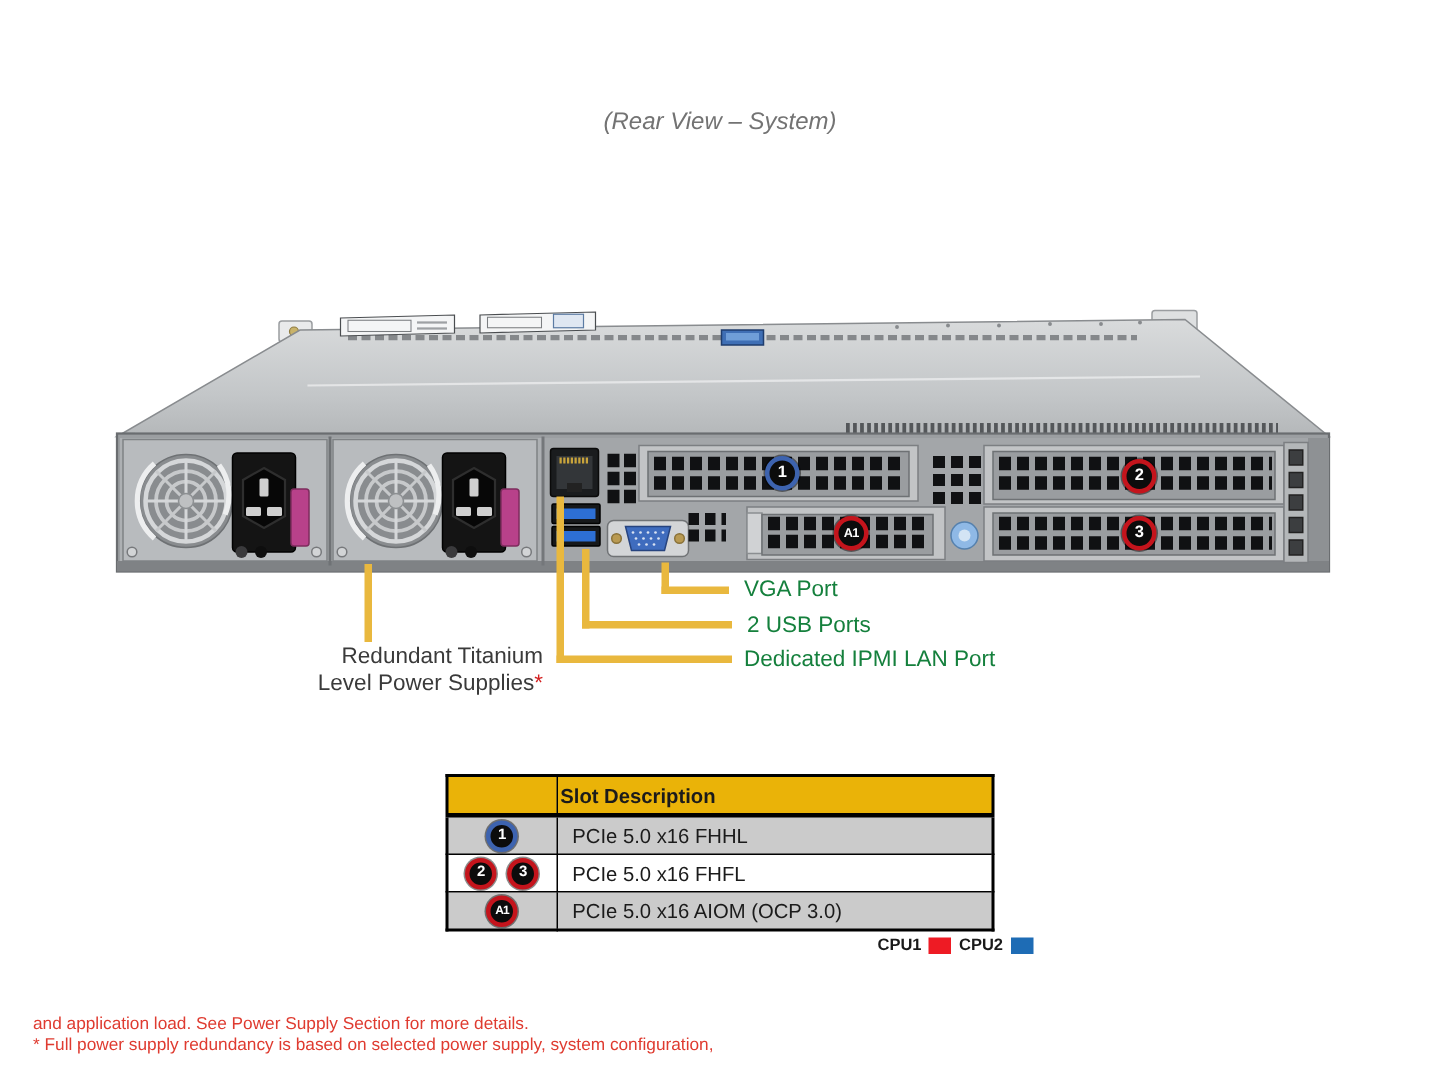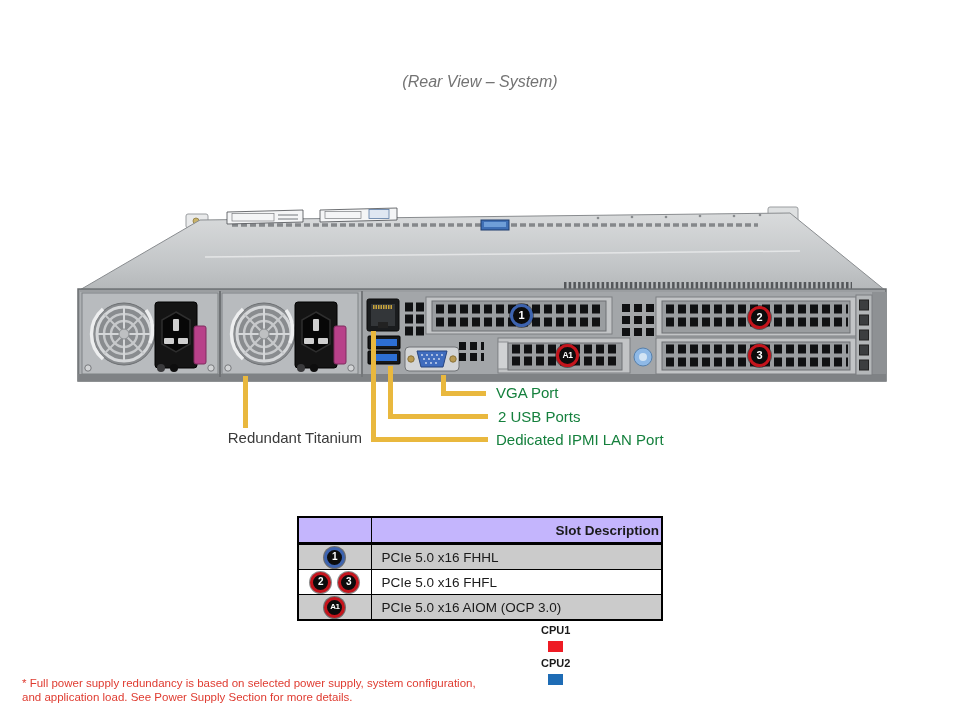--- a/index.html
+++ b/index.html
@@ -30,33 +30,33 @@
   .callout-label{position:absolute;font-size:15px;color:#15803d;white-space:nowrap;line-height:16px;}
   .psu-label{position:absolute;left:130px;top:429px;width:232px;text-align:right;
              font-size:15px;color:#3a3a3a;line-height:18px;}
   .red-star{color:#D31F1F;}
 
   
   .slot-table{position:absolute;left:297px;top:516px;border-collapse:collapse;
               border:2px solid #000;font-size:13.5px;color:#1b1b1b;table-layout:fixed;}
   .slot-table col.c1{width:73px;}
   .slot-table col.c2{width:291px;}
-  .slot-table th{height:20px;font-weight:bold;text-align:right;font-size:13.5px;
-                 border:1.5px solid #000;border-bottom:3px solid #000;background:#c4b5fd;padding:2px;}
+  .slot-table th{height:20px;font-weight:bold;text-align:left;font-size:13.5px;
+                 border:1.5px solid #000;border-bottom:3px solid #000;background:#eab308;padding:2px;}
   .slot-table td{height:22px;border:1.5px solid #000;padding:1px 0;}
   .slot-table td.desc{padding-left:10px;margin-left:31px;}
   .slot-table tr.shade td{background:#CBCBCB;}
   .slot-table td.bcell{text-align:center;}
   .bcell .badge{width:15px;height:15px;font-size:10px;vertical-align:middle;}
   .bcell .badge.badge-sm{font-size:8px;}
   .bcell .badge + .badge{margin-left:7px;}
 
   
-  .legend{position:absolute;left:541px;top:624px;display:flex;align-items:center;gap:5px;
-          font-size:11px;font-weight:bold;color:#1a1a1a;flex-direction:column;}
+  .legend{position:absolute;left:585px;top:624px;display:flex;align-items:center;gap:5px;
+          font-size:11px;font-weight:bold;color:#1a1a1a;}
   .swatch{width:15px;height:11px;display:inline-block;}
   .sw-red{background:#EE1B24;}
   .sw-blue{background:#1E6CB5;}
 
   
   .footnote{position:absolute;left:22px;top:677px;font-size:11.5px;line-height:13.5px;color:#DF3B30;}
 </style>
 </head>
 <body>
 
@@ -252,20 +252,21 @@
   <div class="cl" style="left:388px;top:414px;width:100px;height:5px;"></div>
   <div class="cl" style="left:441px;top:375px;width:5px;height:21px;"></div>
   <div class="cl" style="left:441px;top:391px;width:45px;height:5px;"></div>
 
   <div class="callout-label" style="left:496px;top:385px;">VGA Port</div>
   <div class="callout-label" style="left:498px;top:409px;">2 USB Ports</div>
   <div class="callout-label" style="left:496px;top:432px;">Dedicated IPMI LAN Port</div>
 
   <div class="psu-label">
     <div>Redundant Titanium</div>
+    <div><span>Level Power Supplies</span><span class="red-star">*</span></div>
   </div>
 
   <table class="slot-table">
     <colgroup>
         <col class="c1">
         <col class="c2">
       </colgroup>
     <tbody>
         <tr>
       <th></th>
@@ -287,17 +288,17 @@
     </table>
 
   <div class="legend">
     <span>CPU1</span>
     <span class="swatch sw-red"></span>
     <span>CPU2</span>
     <span class="swatch sw-blue"></span>
   </div>
 
   <div class="footnote">
+    <div>and application load. See Power Supply Section for more details.</div>
     <div>* Full power supply redundancy is based on selected power supply, system configuration,</div>
-    <div>and application load. See Power Supply Section for more details.</div>
   </div>
 
 </div>
 
 </body></html>

